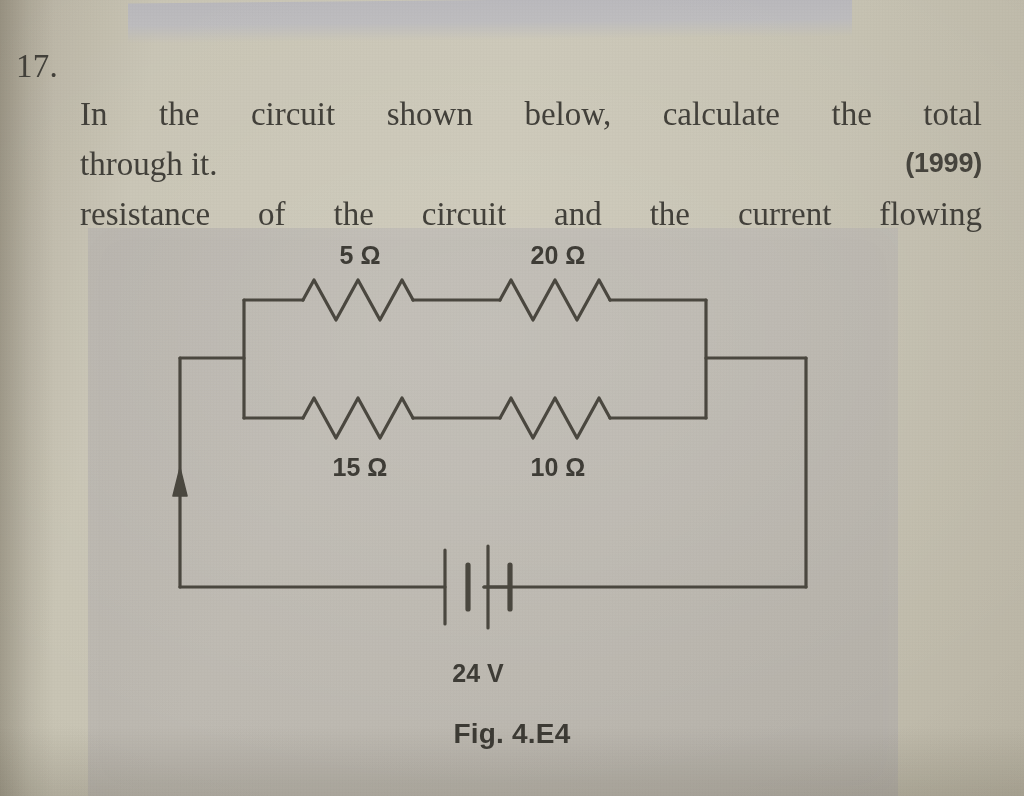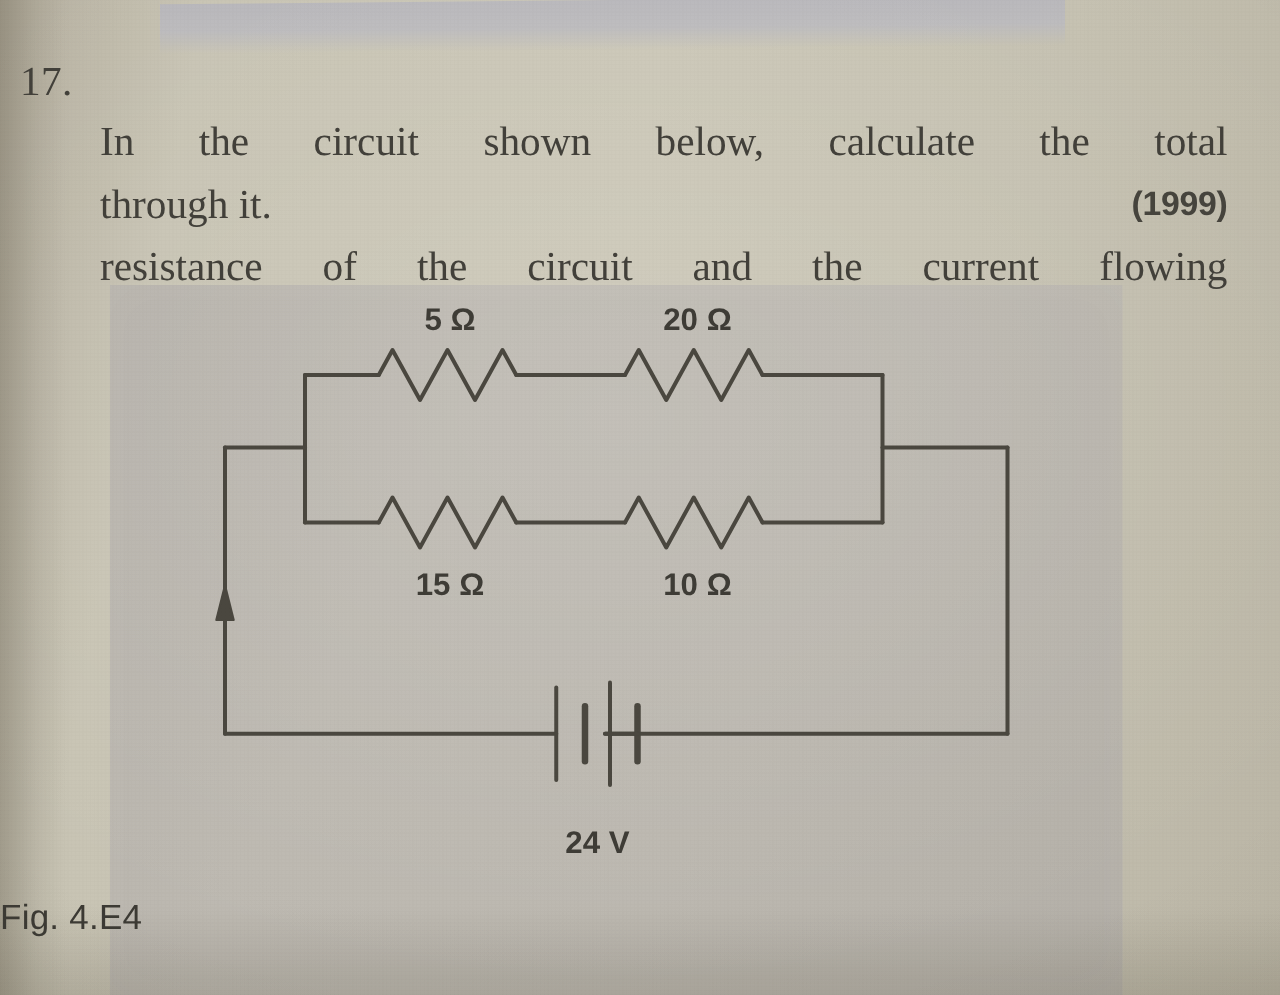--- a/index.html
+++ b/index.html
@@ -113,23 +113,23 @@
 
   
   .circuit {
     position: absolute;
     left: 88px; top: 228px;
   }
   .caption {
     position: absolute;
     left: 0; top: 718px;
     width: 1024px;
-    text-align: left;
+    text-align: center;
     font-family: "Liberation Sans", sans-serif;
-    font-weight: normal;
+    font-weight: bold;
     font-size: 28px;
     color: #3c3a34;
     letter-spacing: 0.2px;
   }
 </style>
 </head>
 <body>
 
 <div id="page">
 

